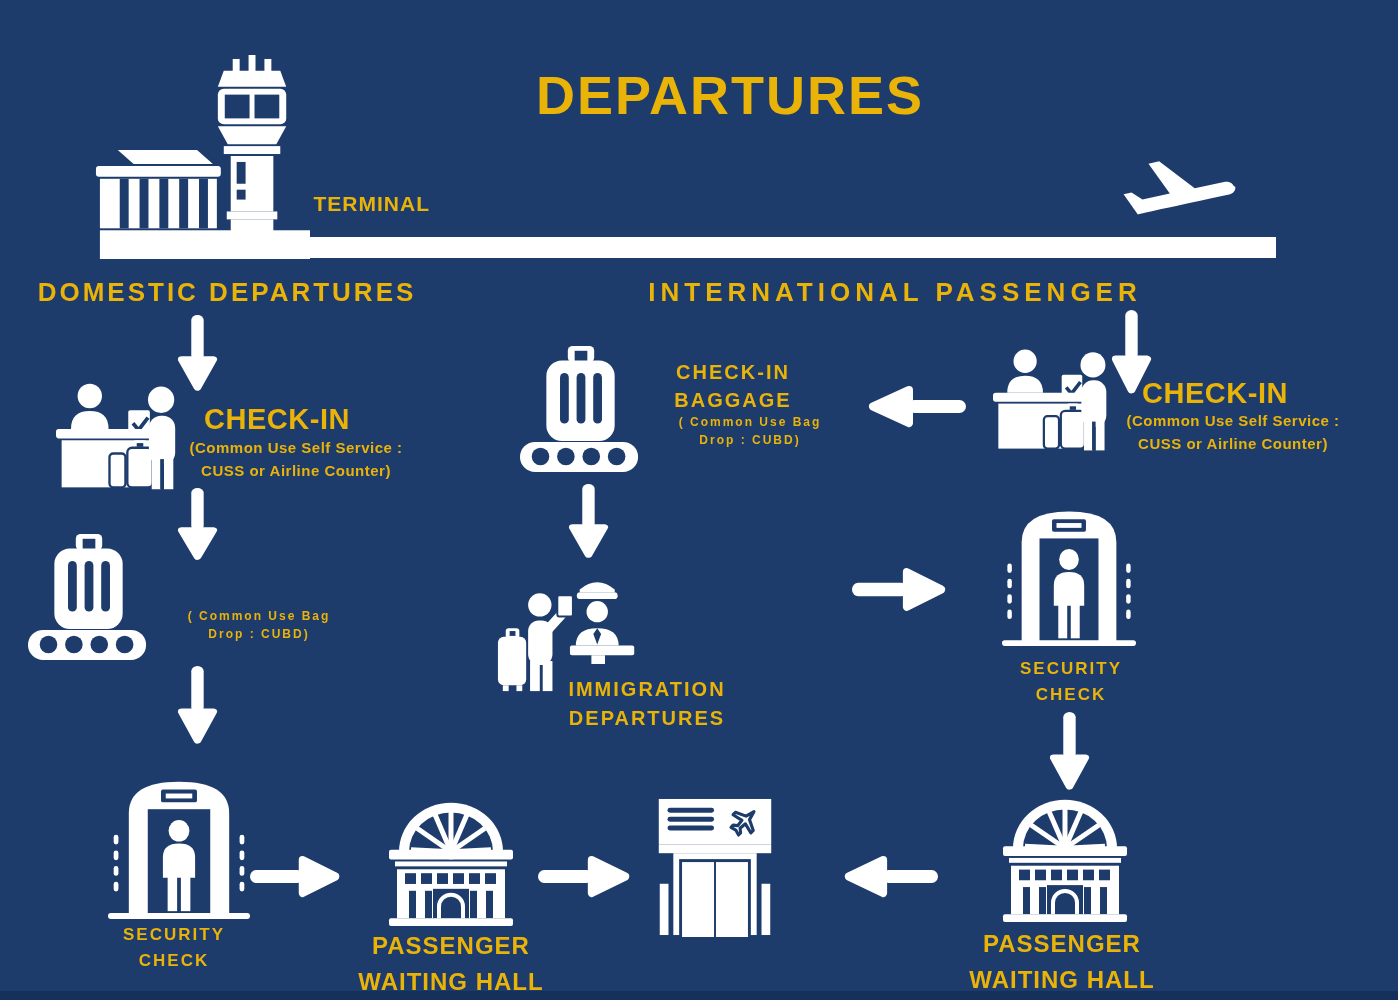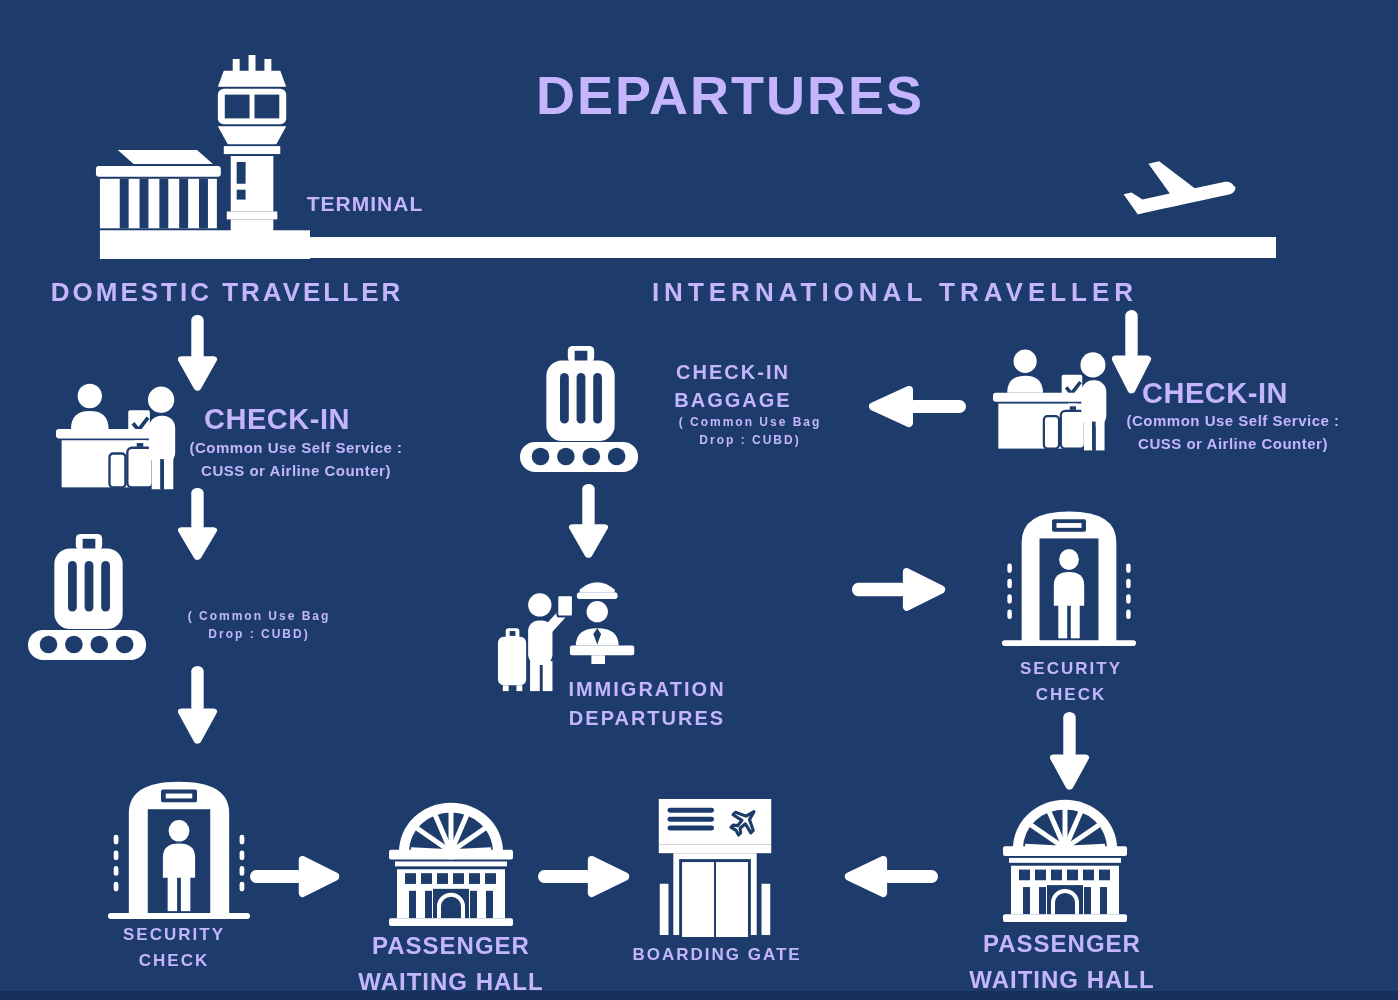--- a/index.html
+++ b/index.html
@@ -2,21 +2,21 @@
 <html><head>
 <meta charset="utf-8">
 <style>
   html,body { margin:0; padding:0; background:#0e2344; }
   .canvas {
     position:relative; width:1398px; height:1000px;
     background:#1d3c6c; overflow:hidden;
     font-family:"Liberation Sans", sans-serif; color:#ffffff;
   }
   .abs { position:absolute; }
-  .txt { position:absolute; font-weight:bold; color:#c4b5fd; text-align:center; line-height:1.45; }
+  .txt { position:absolute; font-weight:bold; color:#eab308; text-align:center; line-height:1.45; }
   .title { font-size:54px; letter-spacing:2px; }
   .heading { font-size:26px; letter-spacing:3px; white-space:nowrap; }
   .step-title { font-size:29px; letter-spacing:0.5px; }
   .step-sub { font-size:15px; letter-spacing:0.5px; line-height:1.5; }
   .bag-title { font-size:24px; letter-spacing:2px; }
   .bag-sub { font-size:12px; letter-spacing:2px; line-height:1.5; }
   .mid-bag-title { font-size:20px; letter-spacing:2px; line-height:1.4; }
   .label-lg { font-size:17px; letter-spacing:2px; line-height:1.55; }
   .label-md { font-size:24px; letter-spacing:1px; line-height:1.5; }
   .immig-label { font-size:20px; letter-spacing:2px; line-height:1.45; }
@@ -53,32 +53,32 @@
       <rect x="8" y="125" width="118" height="50" fill="#fff"></rect>
       <rect x="28" y="125" width="9" height="50" fill="#1d3c6c"></rect>
       <rect x="48" y="125" width="9" height="50" fill="#1d3c6c"></rect>
       <rect x="68" y="125" width="9" height="50" fill="#1d3c6c"></rect>
       <rect x="88" y="125" width="9" height="50" fill="#1d3c6c"></rect>
       <rect x="108" y="125" width="9" height="50" fill="#1d3c6c"></rect>
       <rect x="8" y="177" width="212" height="29" fill="#fff"></rect>
     </svg>
   </div>
 
-  <div class="txt terminal-label" style="left:300px; top:189px; width:130px; text-align:center;">TERMINAL</div>
+  <div class="txt terminal-label" style="left:300px; top:189px; width:130px; text-align:right;">TERMINAL</div>
 
   <div class="runway" style="left:288px; top:237px; width:988px; height:21px;"></div>
 
   <div class="abs" style="left:1118px; top:157px; width:124px; height:58px;">
     <svg viewBox="1 3 22.5 13" preserveAspectRatio="none">
       <path fill="#fff" d="M22.07 9.64c-.21-.8-1.04-1.28-1.84-1.06L14.92 10 8.46 3.98l-1.93.51 3.87 6.7-4.97 1.33-1.97-1.54-1.45.39 2.59 4.49s7.12-1.9 16.57-4.43c.81-.23 1.28-1.05 1.07-1.85z"></path>
     </svg>
   </div>
 
-  <div class="txt heading" style="left:20px; top:274px; width:414px;">DOMESTIC TRAVELLER</div>
-  <div class="txt heading" style="left:630px; top:274px; width:530px; letter-spacing:5px;">INTERNATIONAL TRAVELLER</div>
+  <div class="txt heading" style="left:20px; top:274px; width:414px;">DOMESTIC DEPARTURES</div>
+  <div class="txt heading" style="left:630px; top:274px; width:530px; letter-spacing:5px;">INTERNATIONAL PASSENGER</div>
 
   <div class="abs" style="left:176px; top:315px; width:42px; height:78px;">
     <svg viewBox="0 0 44 100" preserveAspectRatio="none">
         <rect x="16" y="0" width="13" height="58" rx="6.5" fill="#fff"></rect>
         <path d="M6 57 L22.5 93 L39 57 Z" fill="#fff" stroke="#fff" stroke-width="8" stroke-linejoin="round"></path>
       </svg>
   </div>
 
   <div class="abs" style="left:176px; top:488px; width:42px; height:74px;">
     <svg viewBox="0 0 44 100" preserveAspectRatio="none">
@@ -278,21 +278,20 @@
       <rect x="7" y="48" width="116" height="9" fill="#fff"></rect>
       <rect x="22" y="57" width="86" height="83" fill="#fff"></rect>
       <rect x="28" y="63" width="74" height="77" fill="#1d3c6c"></rect>
       <rect x="31" y="66" width="33" height="76" fill="#fff"></rect>
       <rect x="66" y="66" width="33" height="76" fill="#fff"></rect>
       <rect x="8" y="88" width="9" height="52" fill="#fff"></rect>
       <rect x="113" y="88" width="9" height="52" fill="#fff"></rect>
     </svg>
   </div>
 
-  <div class="txt label-lg" style="left:592px; top:942px; width:250px;">BOARDING GATE</div>
 
   <div class="abs" style="left:993px; top:346px; width:116px; height:108px;">
     <svg viewBox="0 0 130 120" preserveAspectRatio="none">
       <circle cx="36" cy="17" r="13" fill="#fff"></circle>
       <path d="M16 52 q0 -19 20 -19 q20 0 20 19 z" fill="#fff"></path>
       <rect x="77" y="32" width="23" height="29" rx="2" fill="#fff"></rect>
       <path d="M82 46 l6 7 10 -13" stroke="#1d3c6c" stroke-width="4" fill="none"></path>
       <rect x="0" y="52" width="107" height="10" rx="3" fill="#fff"></rect>
       <rect x="6" y="64" width="95" height="50" fill="#fff"></rect>
       <rect x="57" y="78" width="17" height="36" rx="4" fill="#fff" stroke="#1d3c6c" stroke-width="2.5"></rect>

